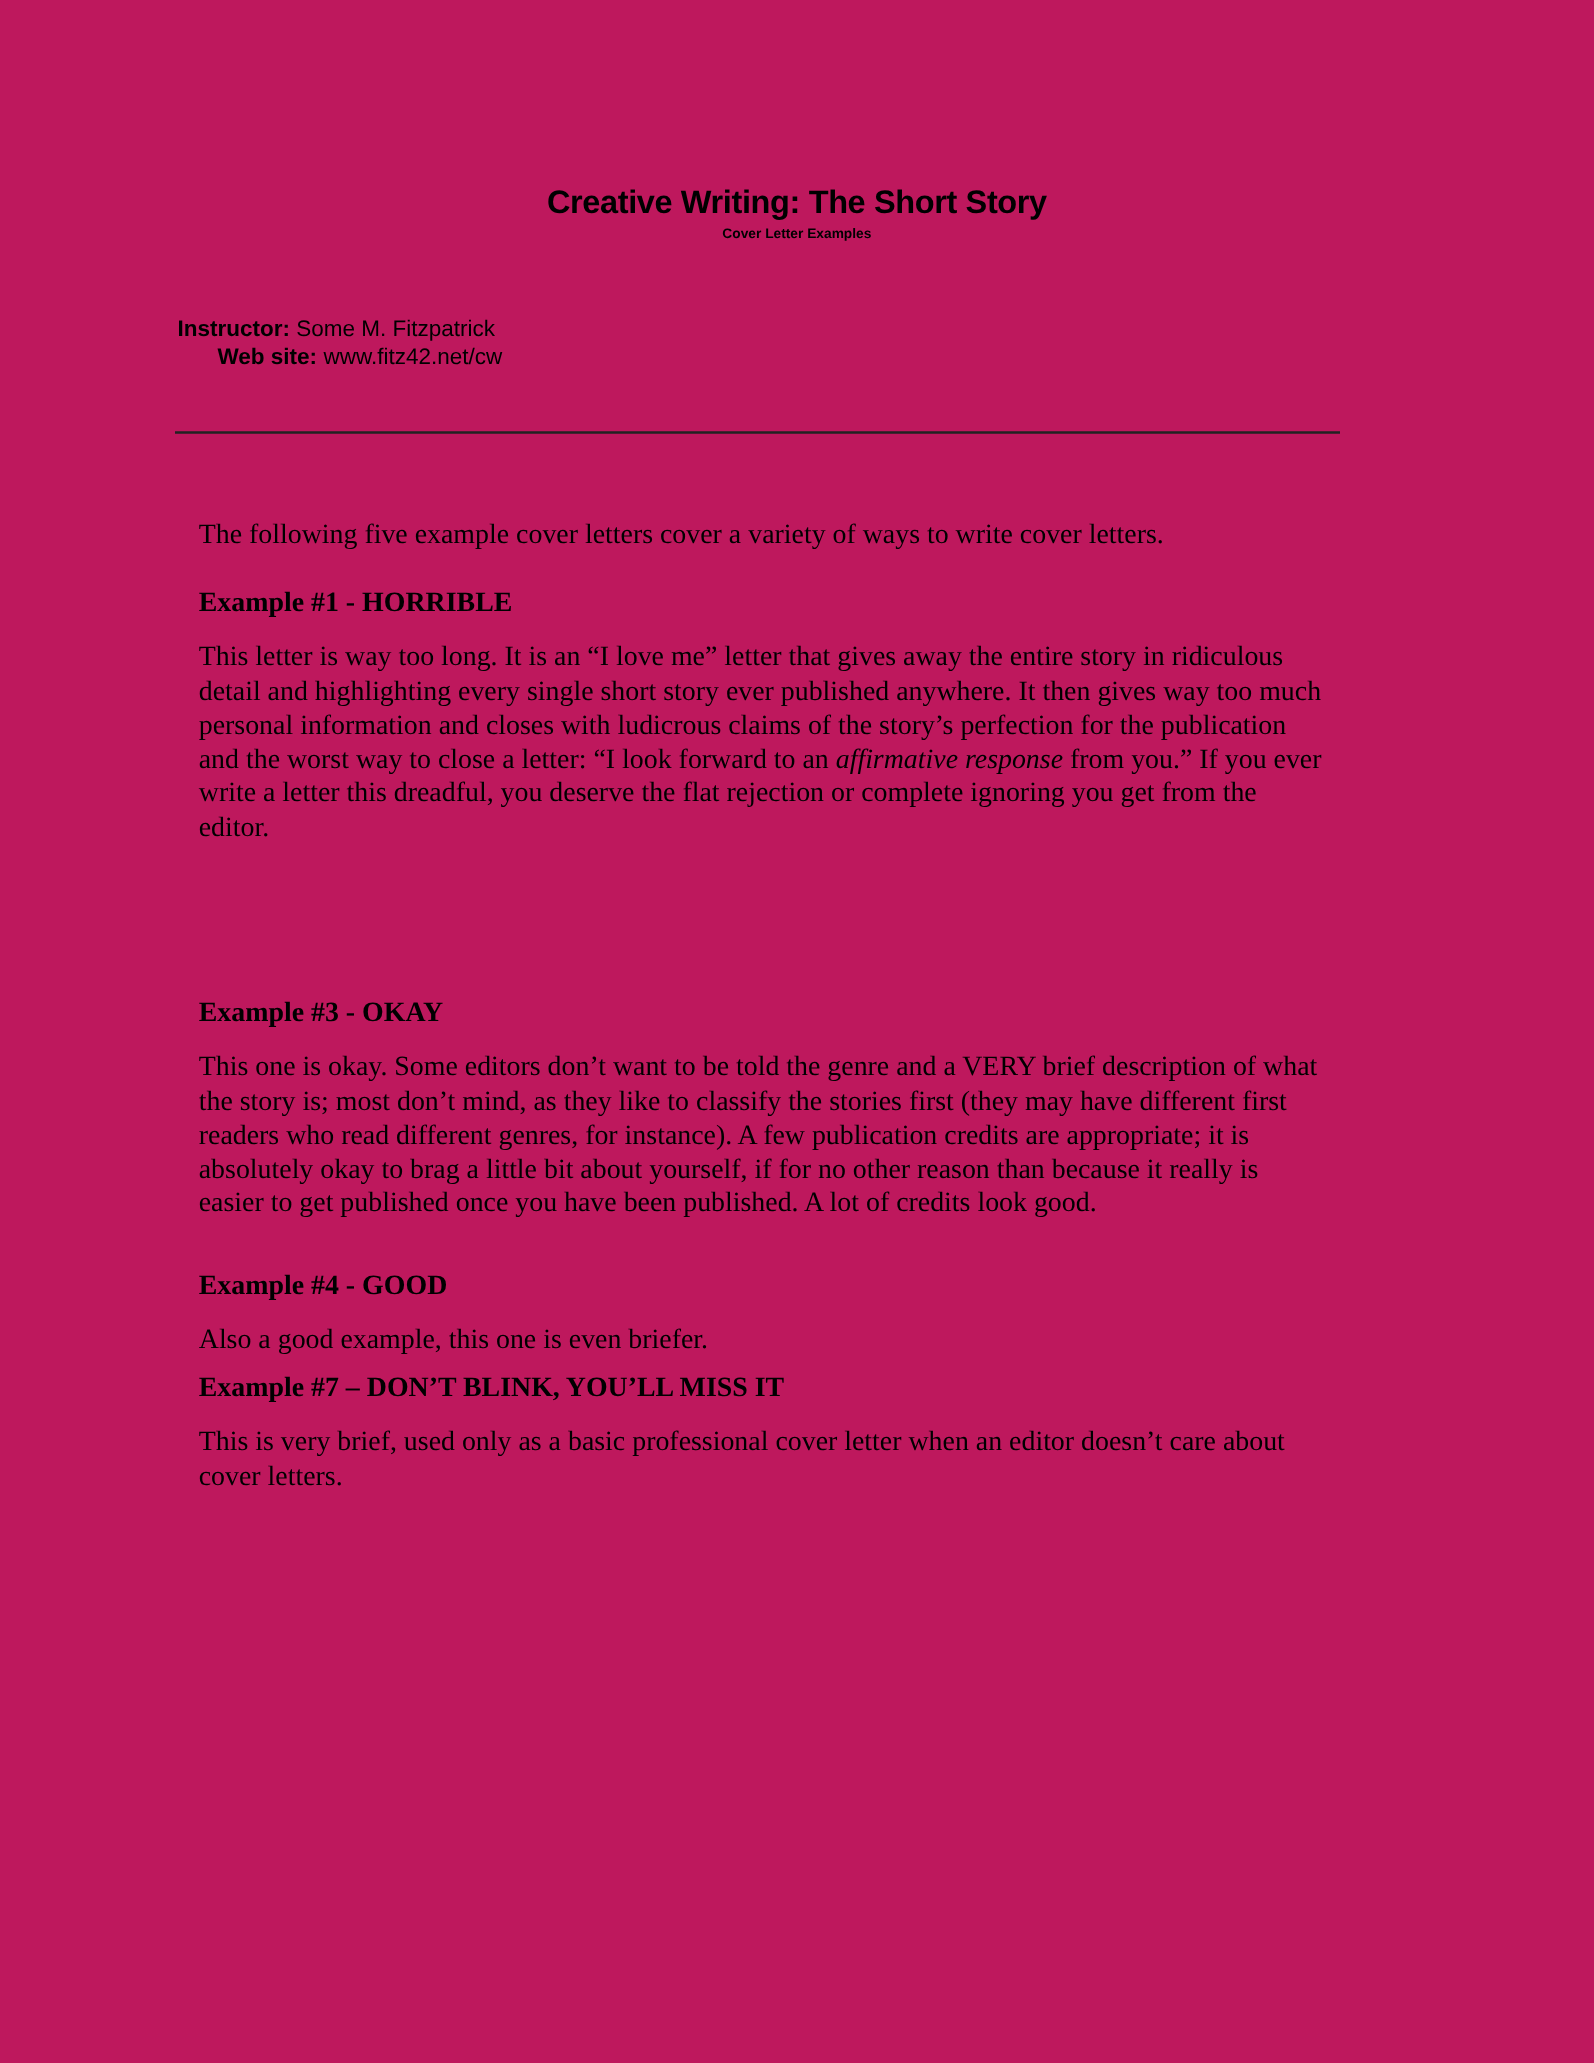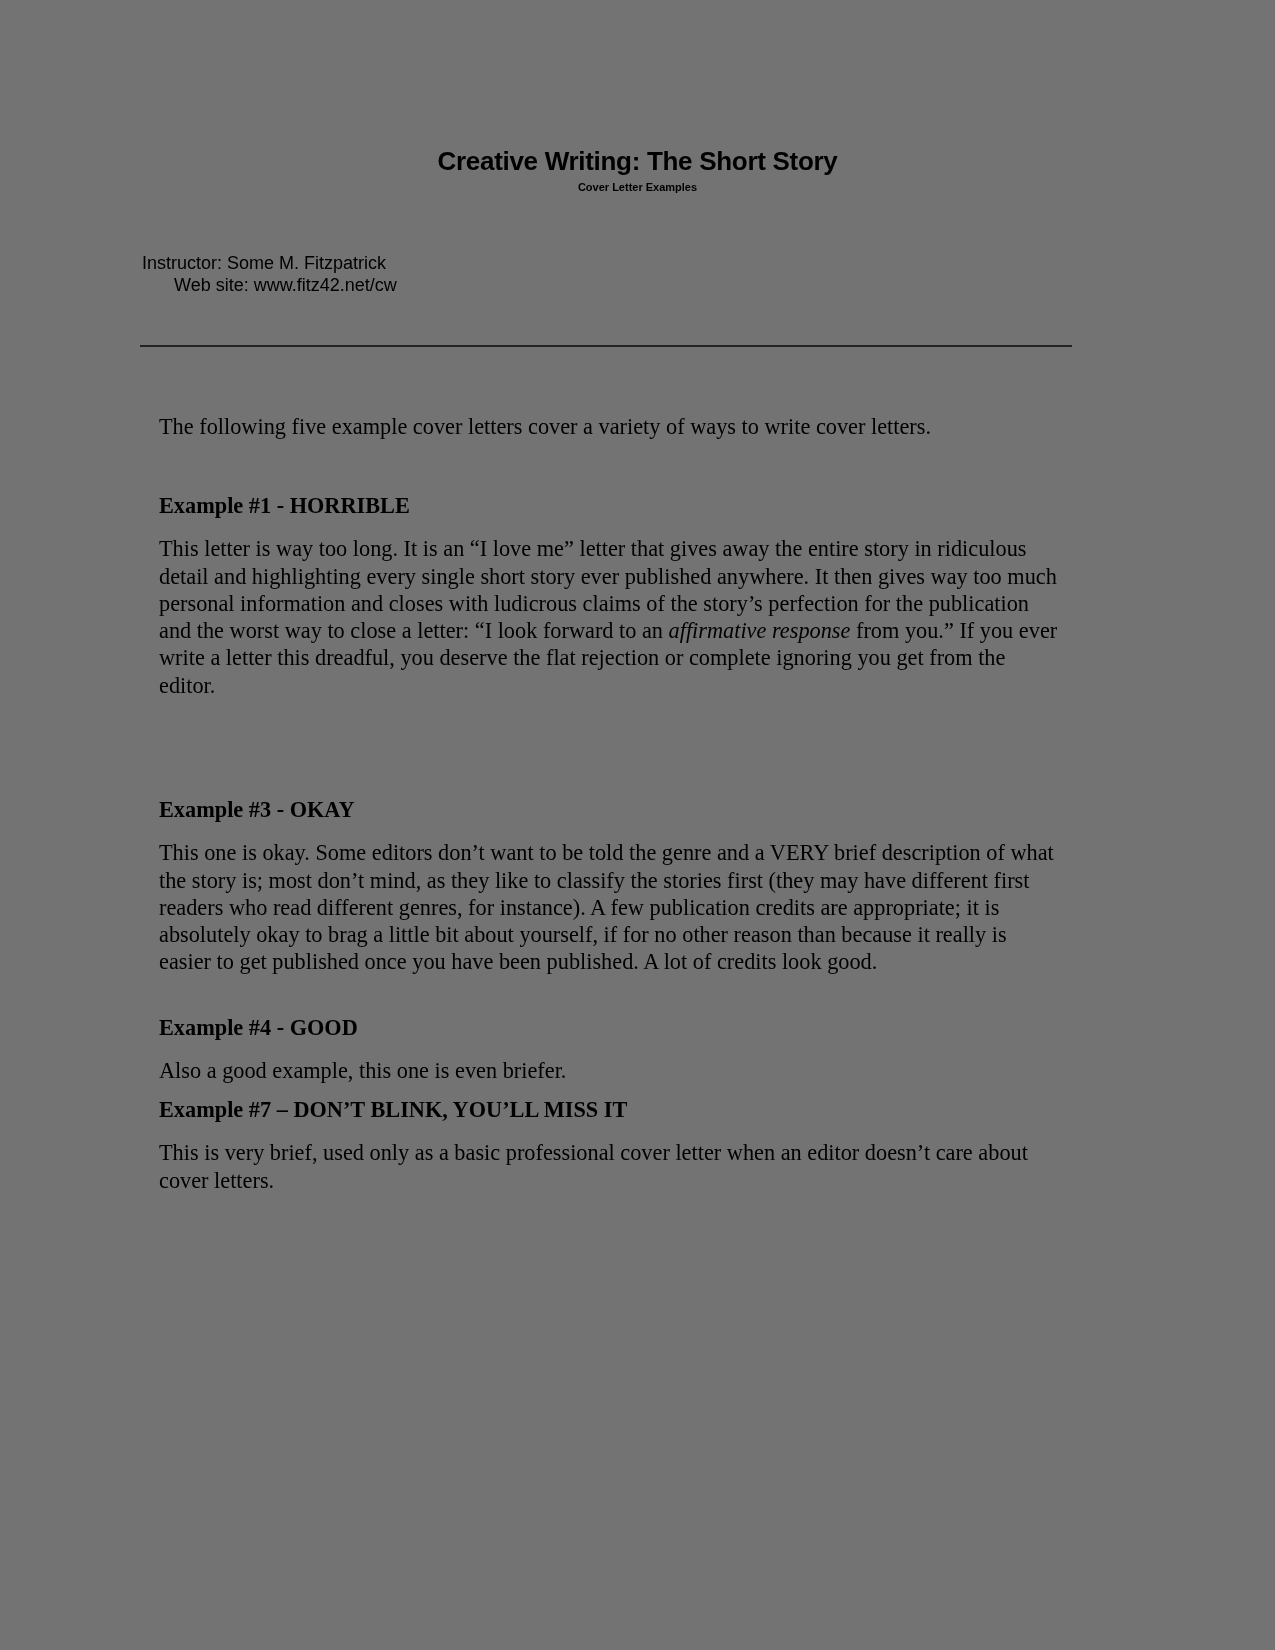--- a/index.html
+++ b/index.html
@@ -1,40 +1,40 @@
 <!DOCTYPE html>
 <html><head>
 <meta charset="utf-8">
 <style>
   html, body { margin: 0; padding: 0; background: #ffffff; }
   body { width: 1275px; height: 1650px; position: relative; overflow: hidden; color: #000; }
-  .page { position: absolute; left: 0; top: 0; width: 1275px; height: 1650px; background: #737373; }
+  .page { position: absolute; left: 0; top: 0; width: 1275px; height: 1650px; background: #be185d; }
   .title {
     position: absolute; left: 0; width: 1275px; top: 146px; text-align: center;
     font-family: "Liberation Sans", sans-serif; font-weight: bold; font-size: 26px; line-height: 30px;
     letter-spacing: -0.3px;
   }
   .subtitle {
     position: absolute; left: 0; width: 1275px; top: 177px; text-align: center;
     font-family: "Liberation Sans", sans-serif; font-weight: bold; font-size: 11px; line-height: 20px;
   }
   .meta {
     position: absolute; left: 142px; font-family: "Liberation Sans", sans-serif;
     font-size: 18px; line-height: 22px;
   }
-  .meta b { font-weight: normal; }
+  .meta b { font-weight: bold; }
   .rule { position: absolute; left: 140px; top: 345px; width: 932px; height: 0; border-top: 2px solid #222; }
   .body {
     position: absolute; left: 143px; width: 935px;
     font-family: "Liberation Serif", serif; font-size: 22.3px; line-height: 27.3px;
   }
   .body p { margin: 16px; }
   .heading { font-weight: bold; }
   .intro { top: 397px; }
-  .sec1 { top: 476px; }
+  .sec1 { top: 452px; }
   .sec2 { top: 671px; }
   .sec3 { top: 780px; }
   .sec4 { top: 998px; }
   .sec5 { top: 1080px; }
 </style>
 </head>
 <body>
 
 <div class="page">
 

